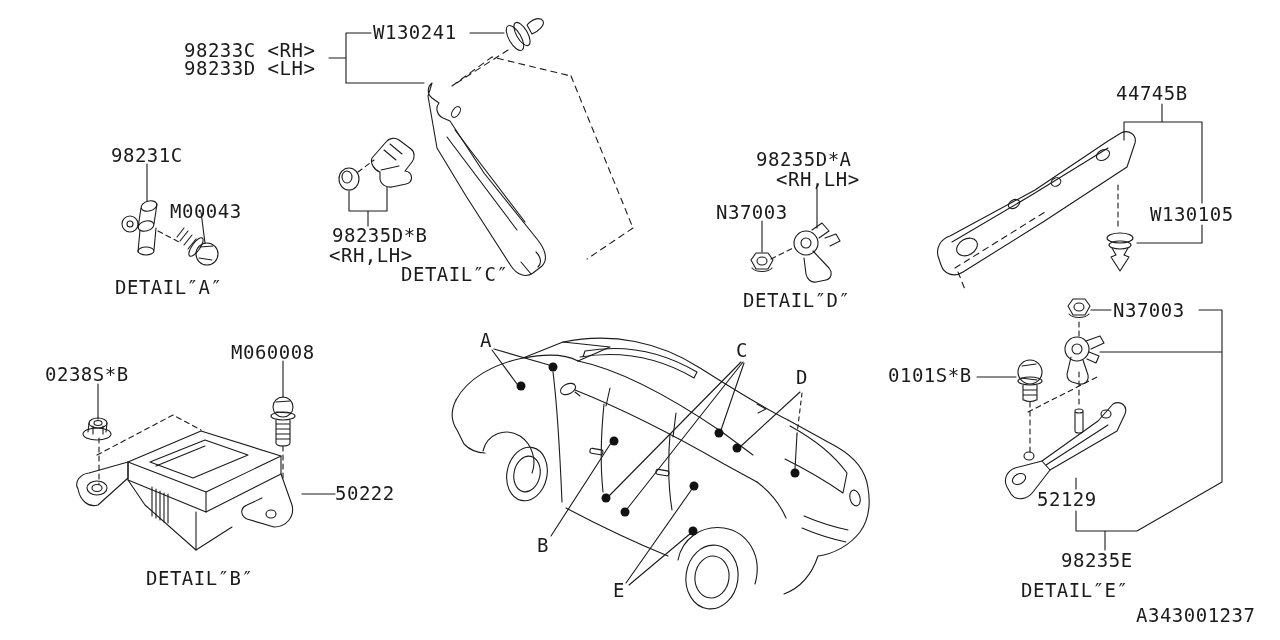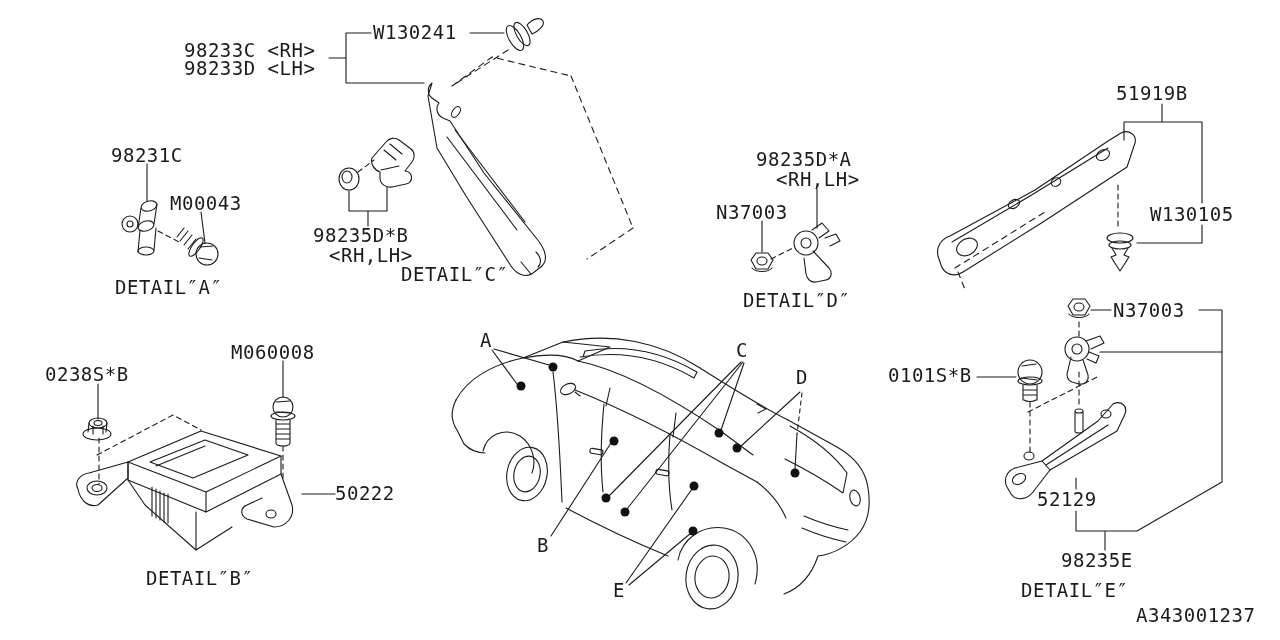--- a/index.html
+++ b/index.html
@@ -221,33 +221,33 @@
     </g>
   </g>
 </svg>
 
 
   <span class="lbl partno" style="left:184px;top:41px">98233C &lt;RH&gt;</span>
   <span class="lbl partno" style="left:184px;top:59px">98233D &lt;LH&gt;</span>
   <span class="lbl partno" style="left:373px;top:23px">W130241</span>
 
   <span class="lbl partno" style="left:111px;top:146px">98231C</span>
-  <span class="lbl partno" style="left:170px;top:194px">M00043</span>
+  <span class="lbl partno" style="left:170px;top:202px">M00043</span>
   <span class="lbl" style="left:115px;top:278px">DETAIL″A″</span>
 
-  <span class="lbl partno" style="left:313px;top:226px">98235D*B</span>
+  <span class="lbl partno" style="left:332px;top:226px">98235D*B</span>
   <span class="lbl partno" style="left:329px;top:246px">&lt;RH,LH&gt;</span>
   <span class="lbl" style="left:401px;top:265px">DETAIL″C″</span>
 
   <span class="lbl partno" style="left:756px;top:150px">98235D*A</span>
   <span class="lbl partno" style="left:776px;top:170px">&lt;RH,LH&gt;</span>
   <span class="lbl partno" style="left:716px;top:203px">N37003</span>
   <span class="lbl" style="left:743px;top:291px">DETAIL″D″</span>
 
-  <span class="lbl partno" style="left:1116px;top:84px">51919B</span>
+  <span class="lbl partno" style="left:1116px;top:84px">44745B</span>
   <span class="lbl partno" style="left:1150px;top:205px">W130105</span>
 
   <span class="lbl partno" style="left:1113px;top:301px">N37003</span>
   <span class="lbl partno" style="left:888px;top:366px">0101S*B</span>
   <span class="lbl partno" style="left:1037px;top:490px">52129</span>
   <span class="lbl partno" style="left:1061px;top:551px">98235E</span>
   <span class="lbl" style="left:1021px;top:581px">DETAIL″E″</span>
 
   <span class="lbl partno" style="left:45px;top:365px">0238S*B</span>
   <span class="lbl partno" style="left:231px;top:343px">M060008</span>

